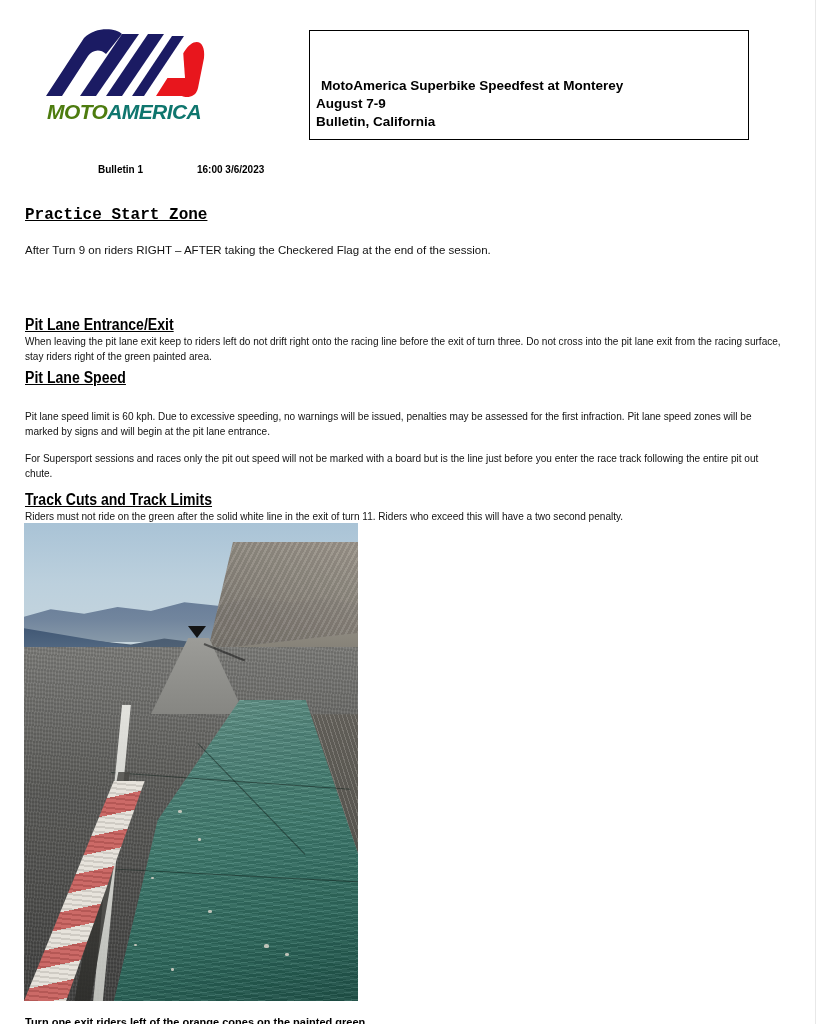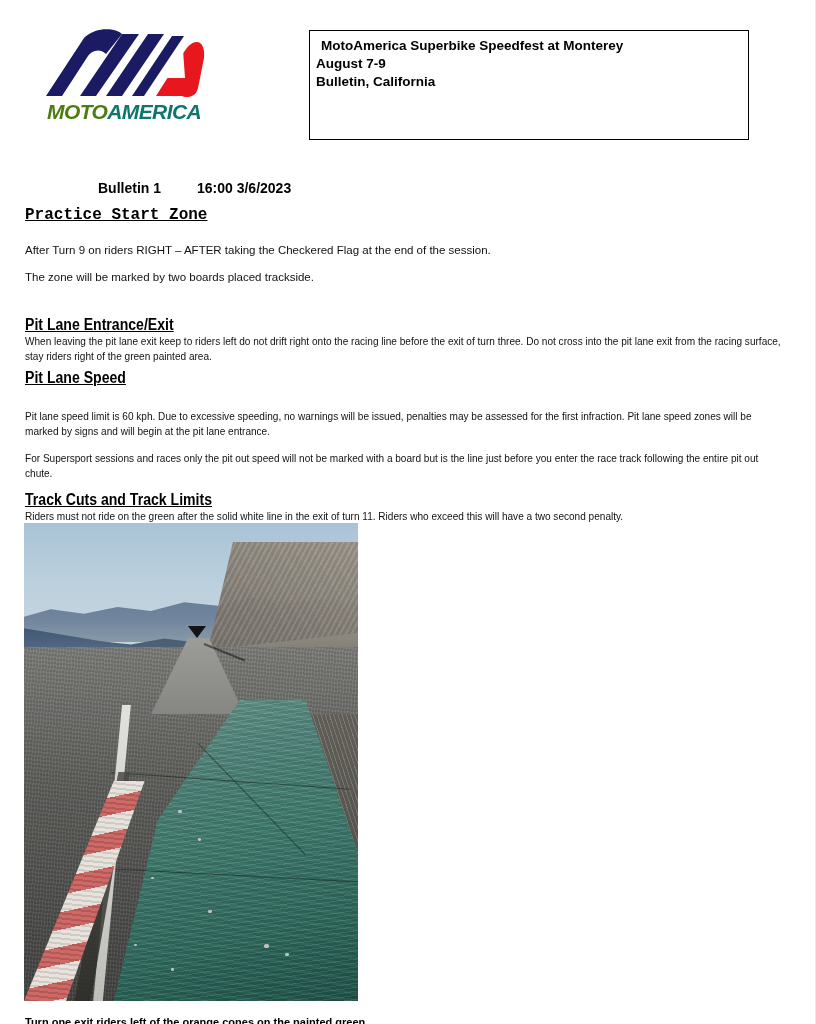--- a/index.html
+++ b/index.html
@@ -55,29 +55,29 @@
     padding: 6px 0 0 6px;
   }
   .event-line {
     font-family: "Liberation Sans", sans-serif;
     font-weight: bold;
     font-size: 13.5px;
     line-height: 18px;
     color: #000000;
     white-space: nowrap;
   }
-  .event-line.indent { padding-left: 5px; }
+  .event-line.indent { padding-left: 5px; margin-top: 40px; }
 
   
   .bulletin-row {
     position: absolute;
-    left: 0; top: 180px;
+    left: 0; top: 164px;
     width: 679px; height: 18px;
     font-weight: bold;
-    font-size: 14px;
+    font-size: 10px;
     color: #000000;
   }
   .bulletin-no { position: absolute; left: 98px; top: 0; }
   .bulletin-time { position: absolute; left: 197px; top: 0; }
 
   
   .body {
     position: absolute;
     left: 25px; top: 205px;
     width: 760px;
@@ -320,21 +320,20 @@
     <span class="bulletin-time">16:00 3/6/2023</span>
   </div>
 
   <div class="body">
 
     <div class="sec" id="sec-practice">
       <h2 class="section-head">Practice Start Zone</h2>
       <div class="gap-md"></div>
       <p class="para">After Turn 9 on riders RIGHT – AFTER taking the Checkered Flag at the end of the session.</p>
       <div class="gap-sm"></div>
-      <p class="para">The zone will be marked by two boards placed trackside.</p>
     </div>
 
     <div class="sec" id="sec-pitlane">
       <h2 class="section-head narrow">Pit Lane Entrance/Exit</h2>
       <p class="para narrow">When leaving the pit lane exit keep to riders left do not drift right onto the racing line before the exit of turn three. Do not cross into the pit lane exit from the racing surface, stay riders right of the green painted area.</p>
     </div>
 
     <div class="sec" id="sec-pitspeed">
       <h2 class="section-head narrow">Pit Lane Speed</h2>
       <div style="height:22px"></div>

